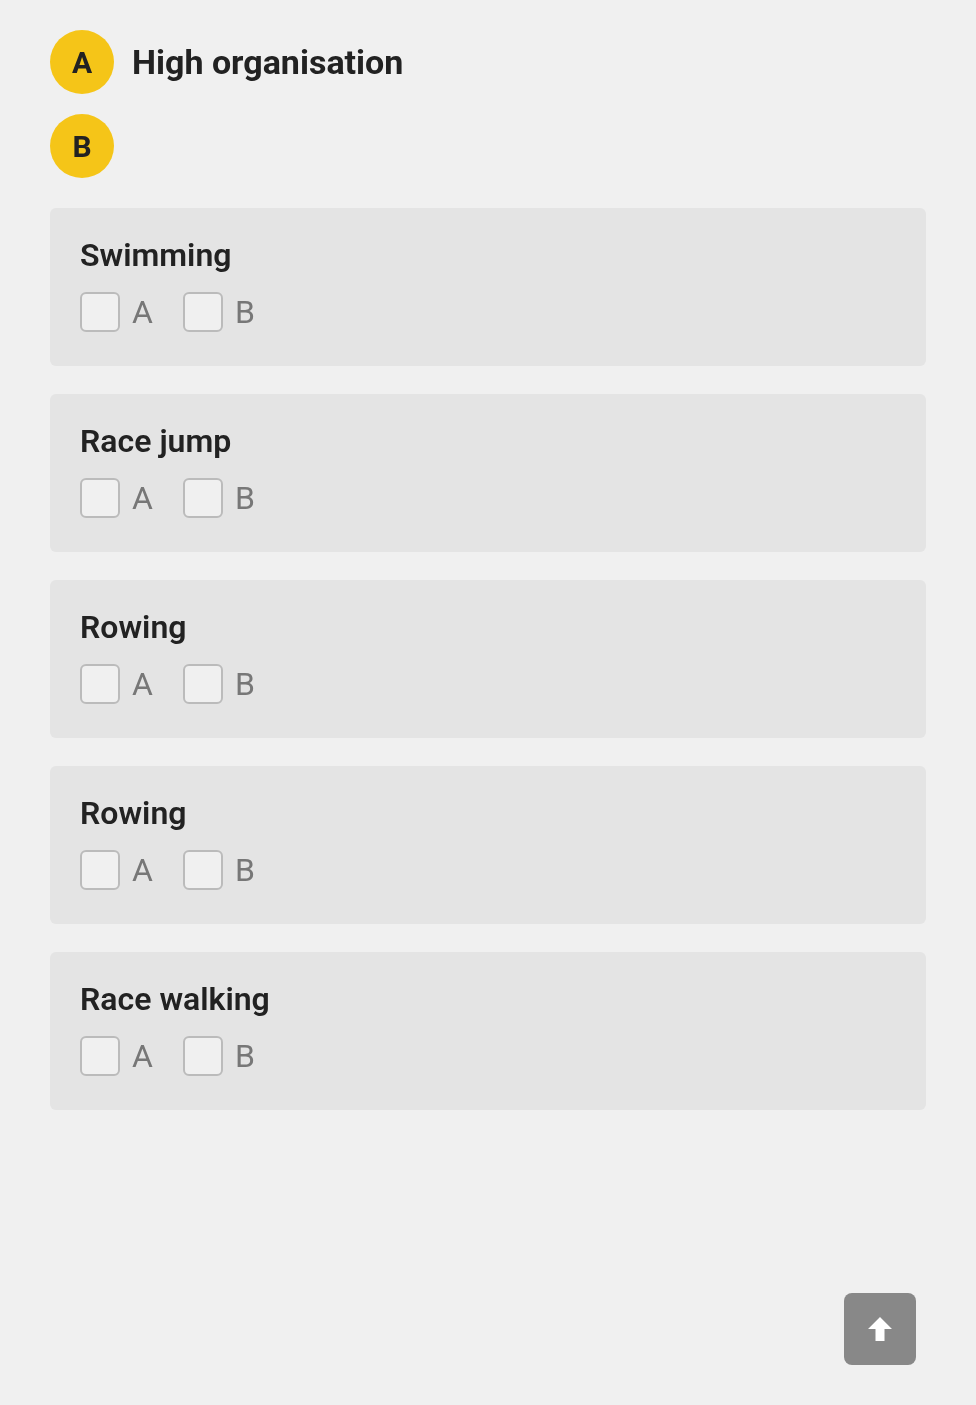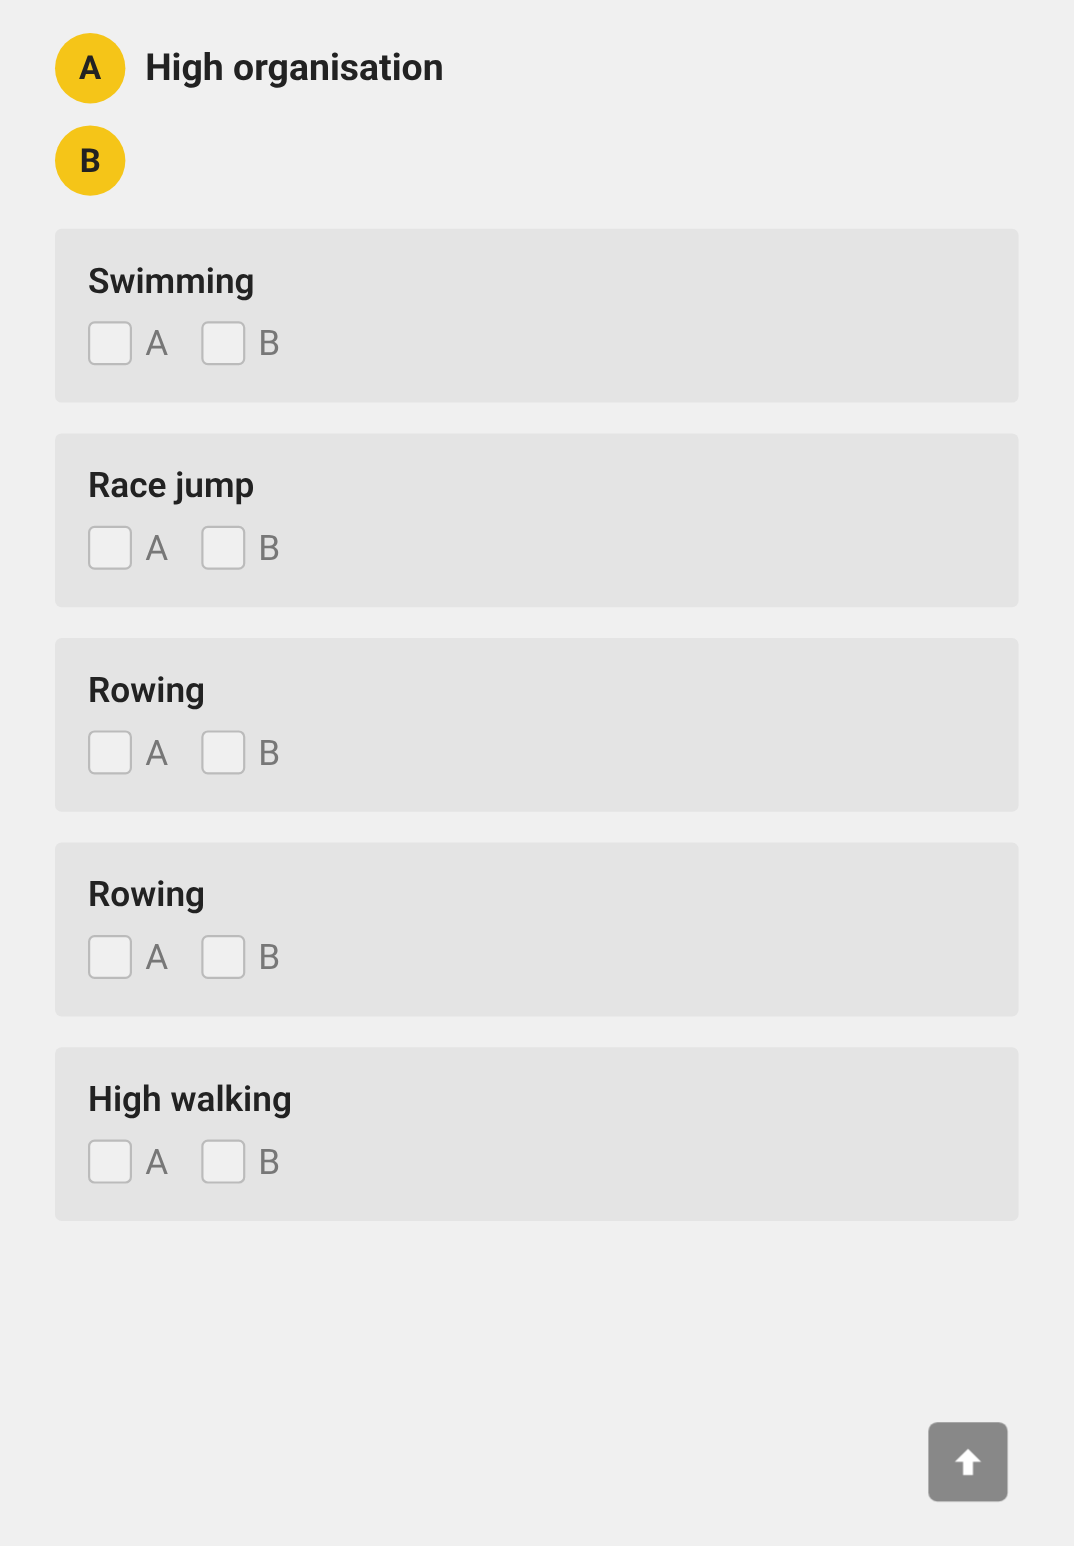--- a/index.html
+++ b/index.html
@@ -184,21 +184,21 @@
         <span class="checkbox-text">A</span>
       </div>
       <div class="checkbox-group">
         <input type="checkbox" class="checkbox-box" style="">
         <span class="checkbox-text">B</span>
       </div>
     </div>
   </div>
 
   <div class="sport-card">
-    <div class="sport-title">High walking</div>
+    <div class="sport-title">Race walking</div>
     <div class="checkbox-row">
       <div class="checkbox-group">
         <input type="checkbox" class="checkbox-box" style="">
         <span class="checkbox-text">A</span>
       </div>
       <div class="checkbox-group">
         <input type="checkbox" class="checkbox-box" style="">
         <span class="checkbox-text">B</span>
       </div>
     </div>

